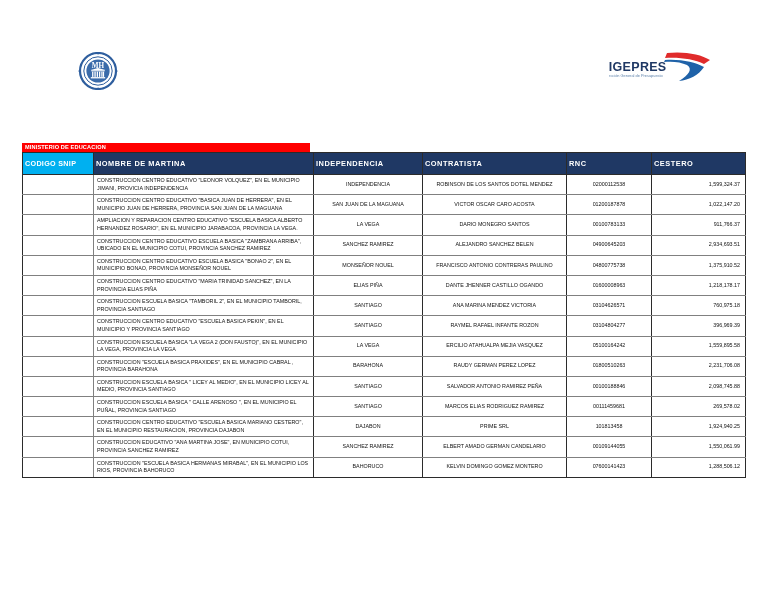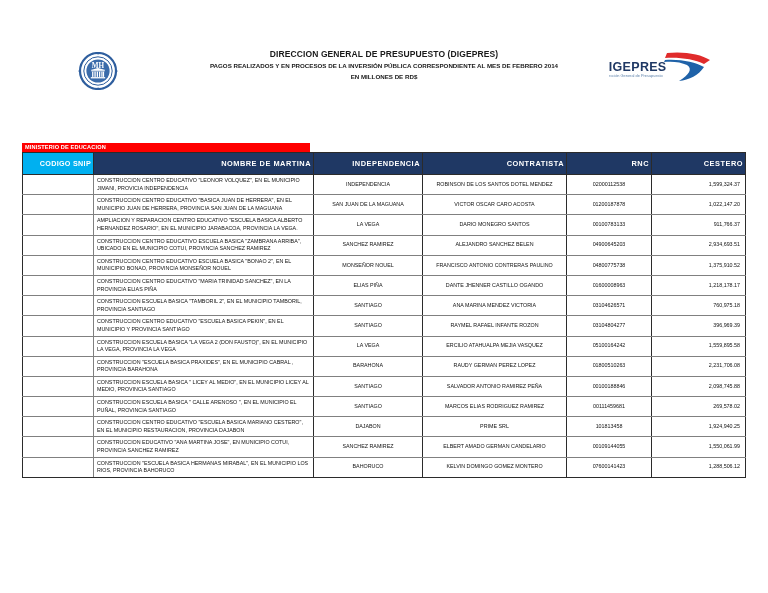--- a/index.html
+++ b/index.html
@@ -104,21 +104,21 @@
   table.report col.c-rnc   { width: 85px; }
   table.report col.c-feb   { width: 94px; }
 
   thead th {
     background: #1F3864;
     color: #ffffff;
     font-size: 7.4px;
     font-weight: bold;
     letter-spacing: 0.5px;
     height: 22px;
-    text-align: right;
+    text-align: left;
     vertical-align: middle;
     border: 1px solid #2b2b2b;
     padding: 0 2px;
     white-space: nowrap;
   }
   thead th.snip-head {
     background: #00B0F0;
     color: #ffffff;
     letter-spacing: 0.3px;
     font-size: 7.2px;
@@ -183,25 +183,20 @@
         </g>
         <g fill="#2E5E9E">
           <rect x="19.6" y="0.4" width="0.9" height="2.2"></rect>
           <rect x="19.6" y="35.4" width="0.9" height="2.2"></rect>
           <rect x="0.4" y="18.6" width="2.2" height="0.9"></rect>
           <rect x="37.4" y="18.6" width="2.2" height="0.9"></rect>
         </g>
       </svg>
     </div>
 
-    <div class="title-block">
-      <div class="title-line1">DIRECCION GENERAL DE PRESUPUESTO (DIGEPRES)</div>
-      <div class="title-line2">PAGOS REALIZADOS Y EN PROCESOS  DE  LA  INVERSIÓN PÚBLICA  CORRESPONDIENTE AL  MES DE FEBRERO 2014</div>
-      <div class="title-line3">EN MILLONES DE RD$</div>
-    </div>
 
     <div class="brand-logo">
       <svg width="104" height="32" viewBox="0 0 104 32">
         <path d="M58 2 C74 0 92 3 101 9 L95 13 C85 8 70 6 56 7 Z" fill="#E02B2B"></path>
         <path d="M56 9 C72 8 86 11 95 16 C90 24 80 29 70 30 C80 24 84 18 78 14 C72 11 63 10 55 11 Z" fill="#1F62A8"></path>
         <text x="24" y="20" text-anchor="middle" font-family="Liberation Sans, sans-serif" font-size="12.5" font-weight="bold" fill="#1F3864" letter-spacing="0.3">DIGEPRES</text>
         <text x="24" y="26" text-anchor="middle" font-family="Liberation Sans, sans-serif" font-size="3.9" fill="#5A7FA8">Dirección General de Presupuesto</text>
       </svg>
     </div>
   </div>

